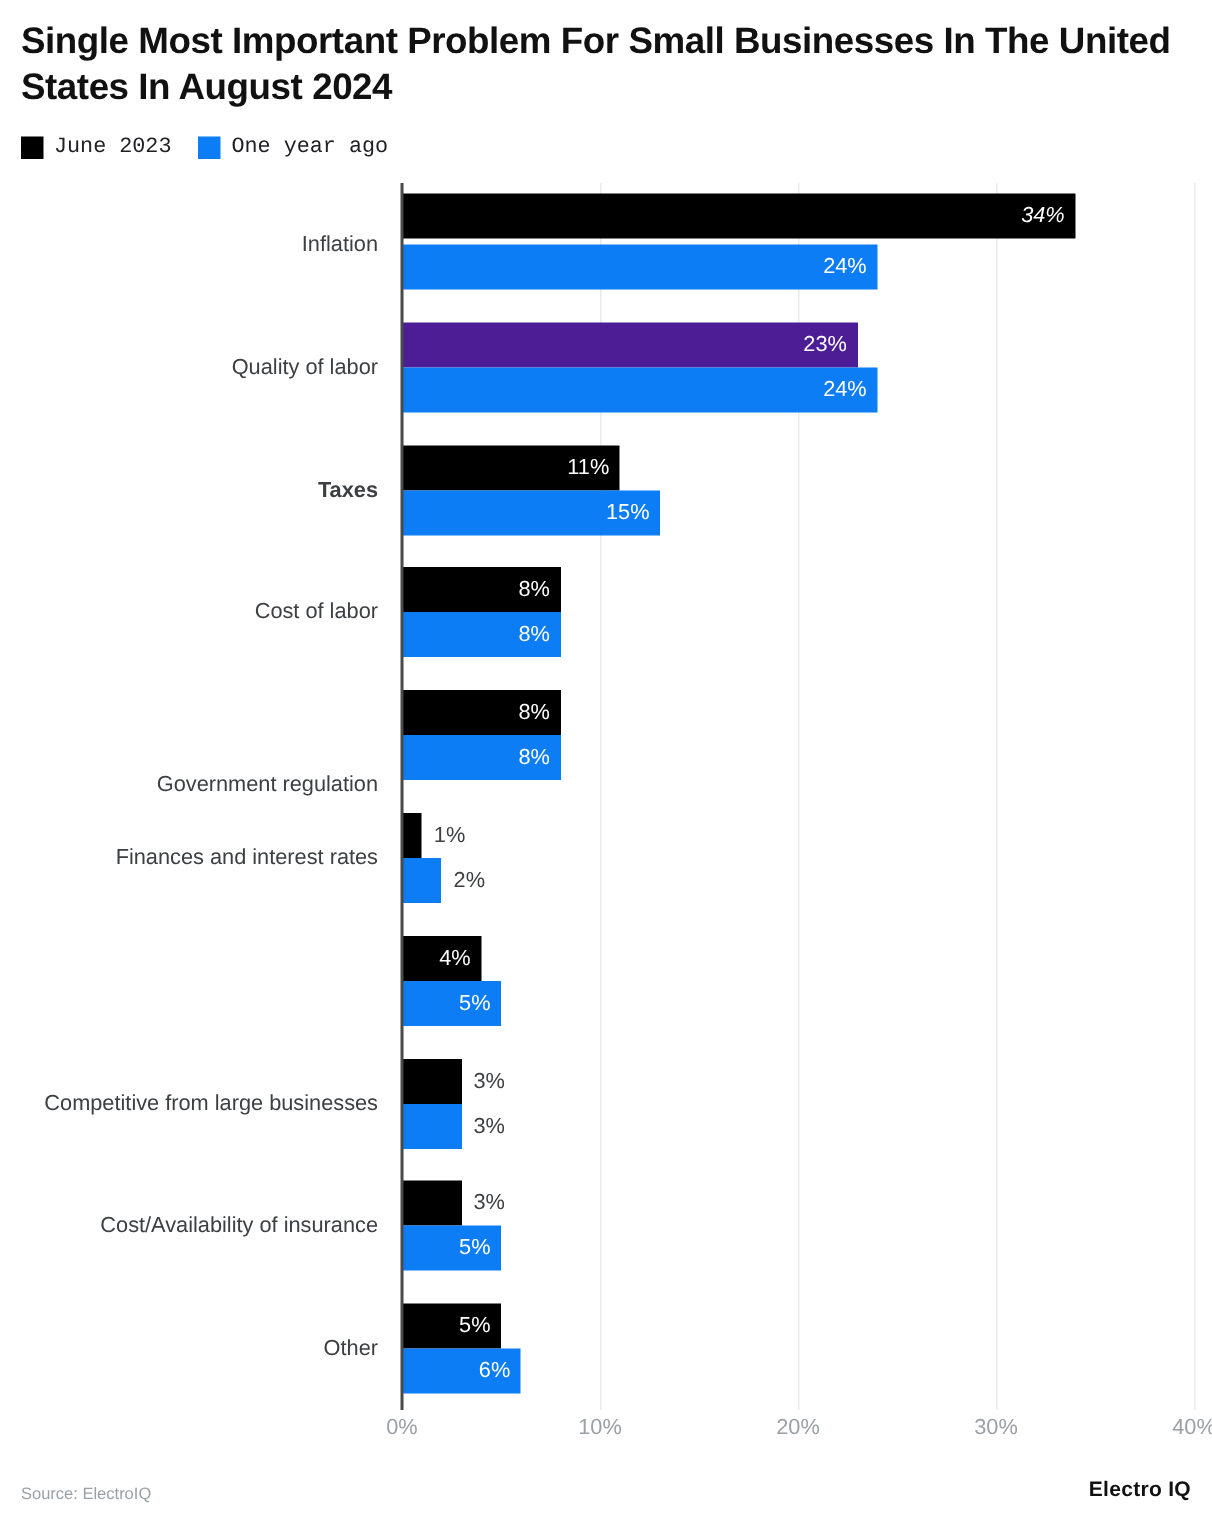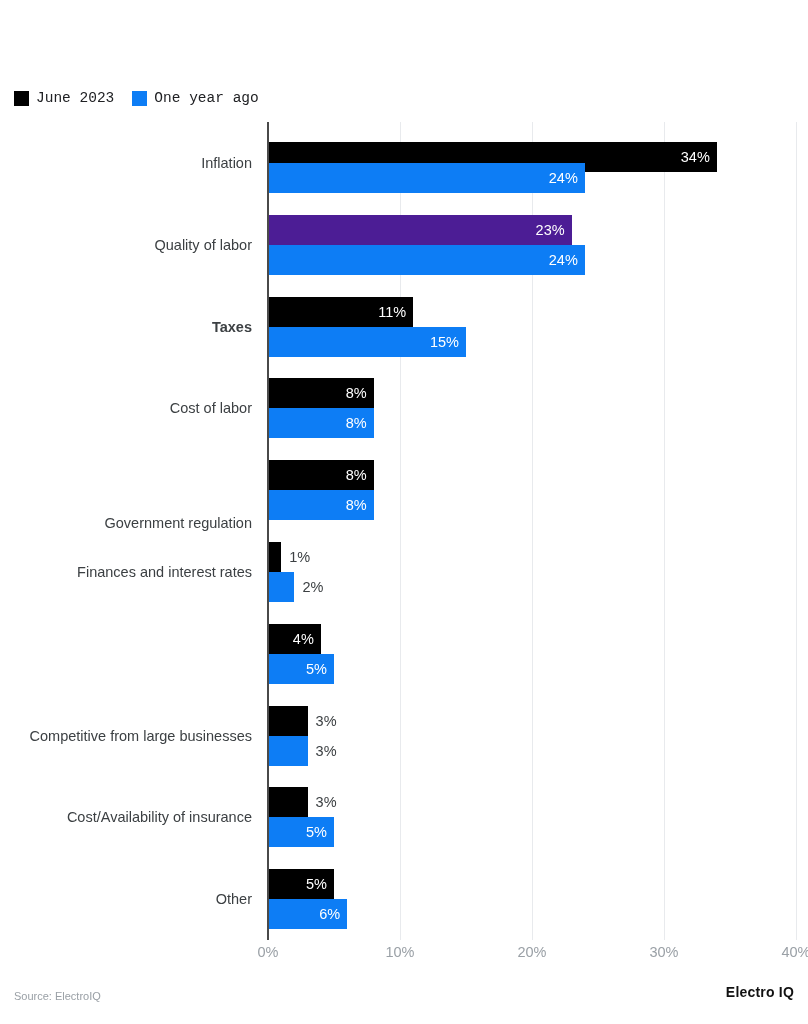--- a/index.html
+++ b/index.html
@@ -180,20 +180,21 @@
     font-weight: bold;
     color: #111111;
     letter-spacing: 0.2px;
   }
 </style>
 </head>
 <body>
 
 <div class="page">
 
+  <div class="title">Single Most Important Problem For Small Businesses In The United States In August 2024</div>
 
   <div class="legend">
       <div class="legend-item">
         <span class="legend-swatch" style="background: rgb(0, 0, 0);"></span>
         <span class="legend-label">June 2023</span>
       </div>
       <div class="legend-item">
         <span class="legend-swatch" style="background: rgb(13, 125, 245);"></span>
         <span class="legend-label">One year ago</span>
       </div>
@@ -212,21 +213,21 @@
         <div class="cat-label" style="top: 769.2px;">Other</div>
       </div>
     <div class="plot">
       <div class="axis-line"></div>
     <div class="gridline" style="left: 0px;"></div>
         <div class="gridline" style="left: 132px;"></div>
         <div class="gridline" style="left: 264px;"></div>
         <div class="gridline" style="left: 396px;"></div>
         <div class="gridline" style="left: 528px;"></div>
         <div class="group" style="top: 0px;">
-          <div class="bar-row" style="top: 20px;">
+          <div class="bar-row" style="top: 7px; font-style: italic;">
             <div class="bar" style="width: 448.8px; background: rgb(0, 0, 0);">
               <span class="bar-value-in">34%</span>
             </div>
           </div>
           <div class="bar-row" style="top: 41px;">
             <div class="bar" style="width: 316.8px; background: rgb(13, 125, 245);">
               <span class="bar-value-in">24%</span>
             </div>
           </div>
         </div>
@@ -242,21 +243,21 @@
             </div>
           </div>
         </div>
         <div class="group" style="top: 163.6px;">
           <div class="bar-row" style="top: 11px;">
             <div class="bar" style="width: 145.2px; background: rgb(0, 0, 0);">
               <span class="bar-value-in">11%</span>
             </div>
           </div>
           <div class="bar-row" style="top: 41px;">
-            <div class="bar" style="width: 198px; background: rgb(13, 125, 245);">
+            <div class="bar" style="width: 172px; background: rgb(13, 125, 245);">
               <span class="bar-value-in">15%</span>
             </div>
           </div>
         </div>
         <div class="group" style="top: 245.4px;">
           <div class="bar-row" style="top: 11px;">
             <div class="bar" style="width: 105.6px; background: rgb(0, 0, 0);">
               <span class="bar-value-in">8%</span>
             </div>
           </div>

